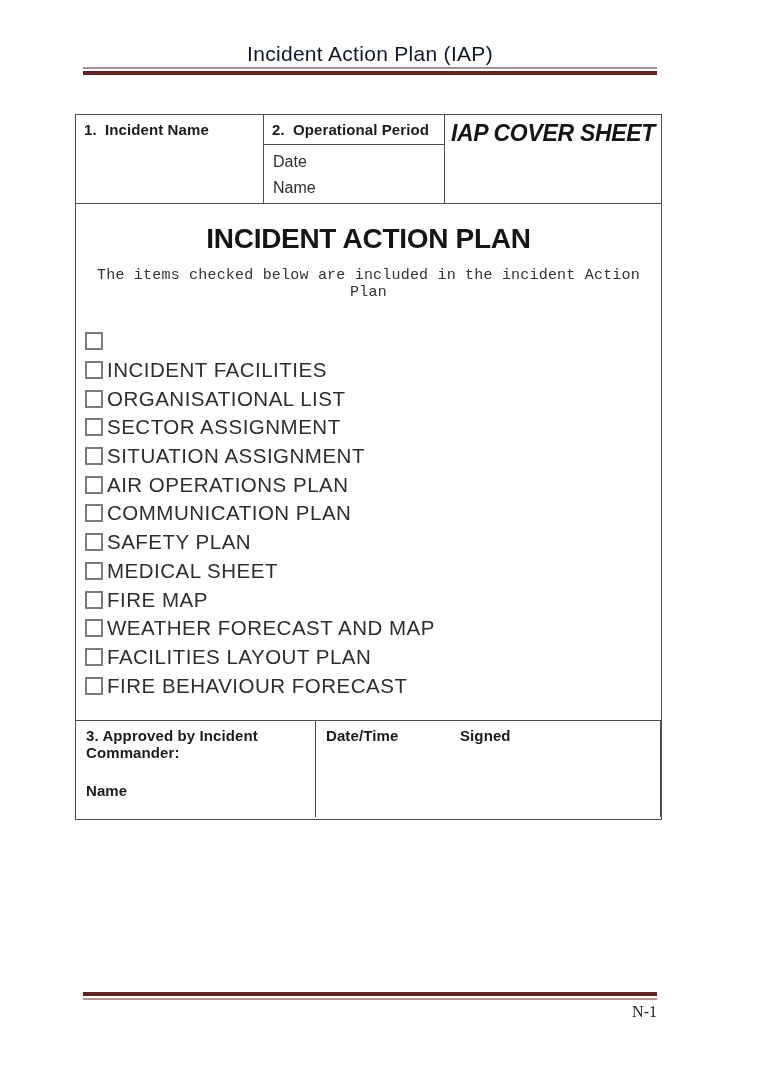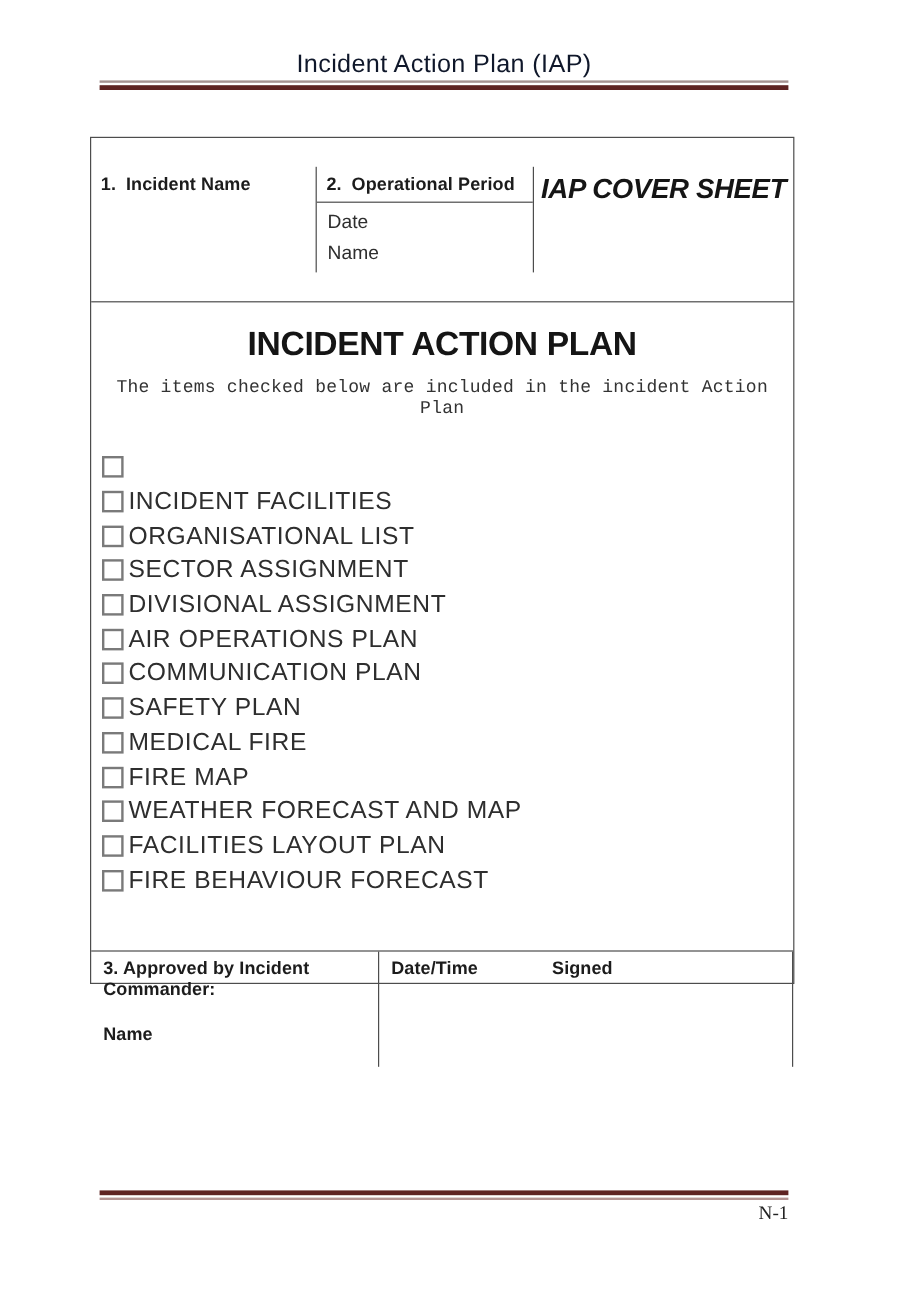--- a/index.html
+++ b/index.html
@@ -27,21 +27,21 @@
   .rule-footer { top: 992px; }
   .rule-footer .thick { height: 4px; background: #5e2322; margin-bottom: 2px; }
   .rule-footer .thin  { height: 2px; background: #b39493; }
 
   
   .form {
     position: absolute; left: 75px; top: 114px; width: 587px; height: 706px;
     border: 1.5px solid #4d4d4d;
     background: #fff;
   }
-  .row { display: flex; margin-top: 24px; }
+  .row { display: flex; }
   .row-top { height: 88px; }
   .row-mid { height: 517px; border-top: 1.5px solid #4d4d4d; }
   .row-bot { height: 97px; border-top: 1.5px solid #4d4d4d; }
 
   .cell { position: relative; }
   .b-right { border-right: 1.5px solid #4d4d4d; }
 
   .c-incident { width: 188px; padding: 6px 8px; }
   .c-operational { width: 181px; display: flex; flex-direction: column; }
   .c-cover { flex: 1; padding-top: 5px; text-align: center; font-style: italic; }
@@ -140,37 +140,37 @@
           <div class="check-row">
             <span class="checkbox"></span>
             <span class="check-label">ORGANISATIONAL LIST</span>
           </div>
           <div class="check-row">
             <span class="checkbox"></span>
             <span class="check-label">SECTOR ASSIGNMENT</span>
           </div>
           <div class="check-row">
             <span class="checkbox"></span>
-            <span class="check-label">DIVISIONAL ASSIGNMENT</span>
+            <span class="check-label">SITUATION ASSIGNMENT</span>
           </div>
           <div class="check-row">
             <span class="checkbox"></span>
             <span class="check-label">AIR OPERATIONS PLAN</span>
           </div>
           <div class="check-row">
             <span class="checkbox"></span>
             <span class="check-label">COMMUNICATION PLAN</span>
           </div>
           <div class="check-row">
             <span class="checkbox"></span>
             <span class="check-label">SAFETY PLAN</span>
           </div>
           <div class="check-row">
             <span class="checkbox"></span>
-            <span class="check-label">MEDICAL FIRE</span>
+            <span class="check-label">MEDICAL SHEET</span>
           </div>
           <div class="check-row">
             <span class="checkbox"></span>
             <span class="check-label">FIRE MAP</span>
           </div>
           <div class="check-row">
             <span class="checkbox"></span>
             <span class="check-label">WEATHER FORECAST AND MAP</span>
           </div>
           <div class="check-row">

